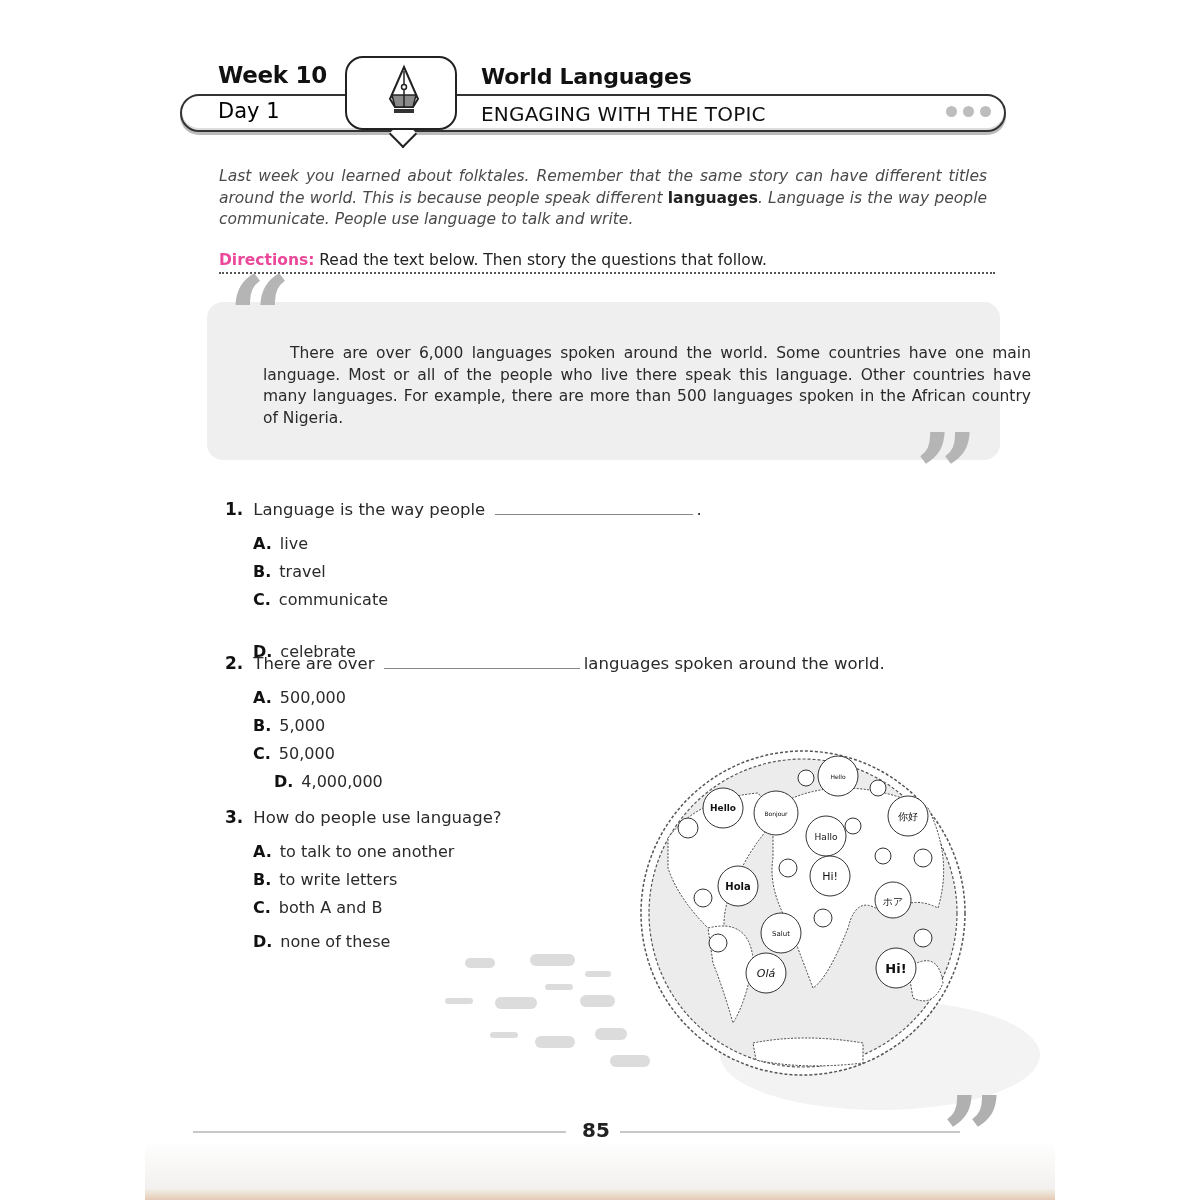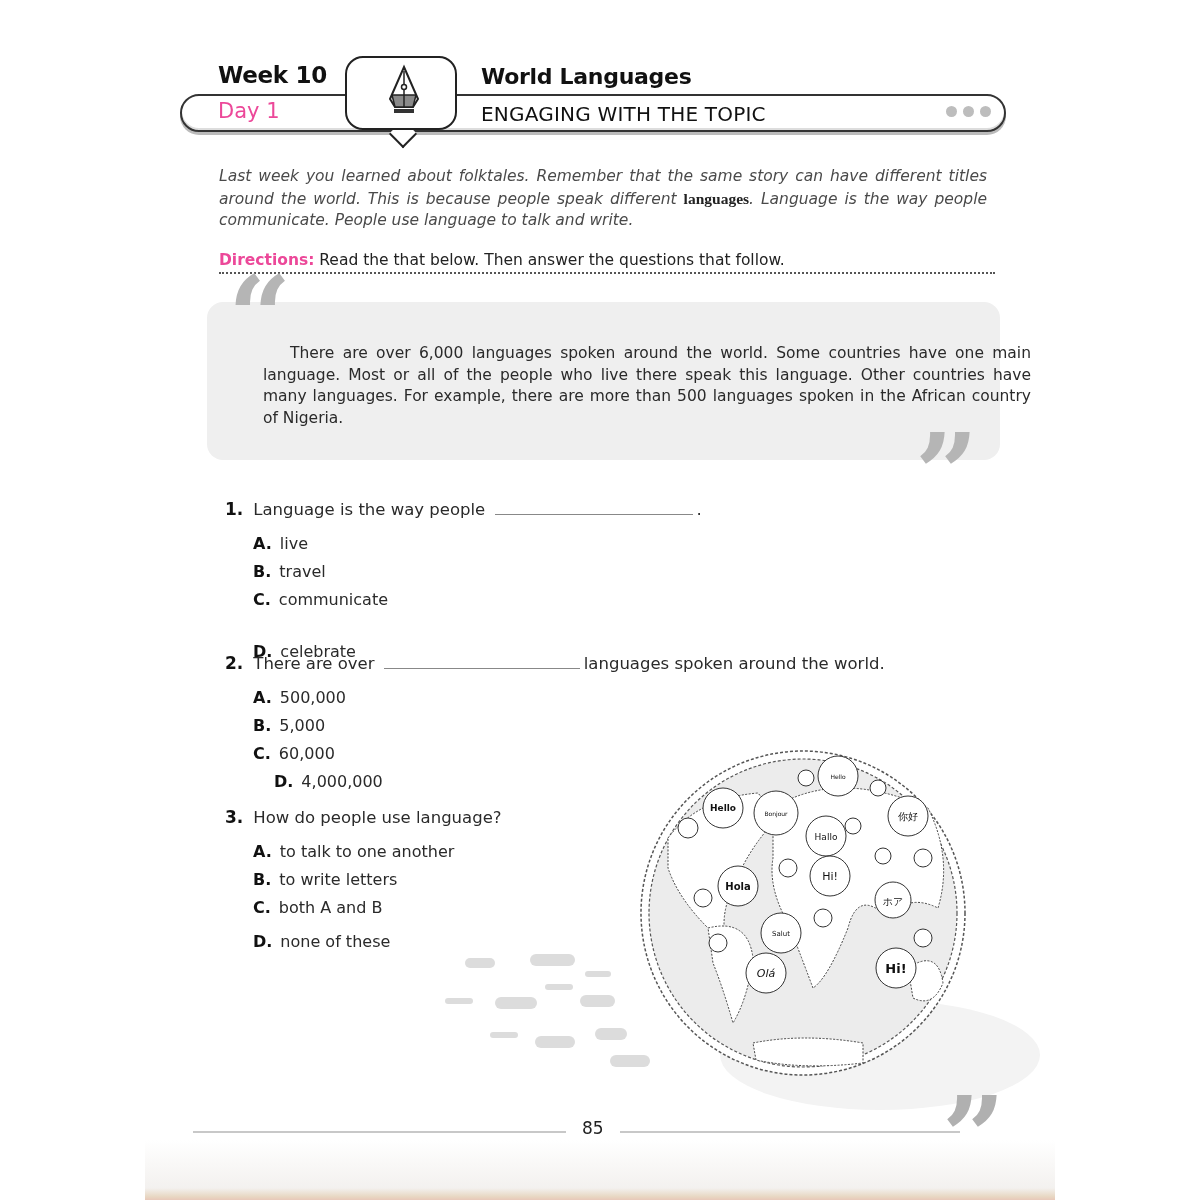--- a/index.html
+++ b/index.html
@@ -7,33 +7,33 @@
     body { position: relative; font-family: "DejaVu Sans", sans-serif; color: #2a2a2a; }
 
     .page { position: absolute; left: 145px; top: 0; width: 910px; height: 1200px; background: #fff; }
     .page-bottom-fade { position: absolute; left: 145px; width: 910px; top: 1140px; height: 60px;
       background: linear-gradient(#ffffff, #f3f1ef 80%, #e8d8c4 94%, #e8c8b8 100%); }
 
     
     .hdr-top-label { position: absolute; font-weight: bold; font-size: 23px; color: #111; letter-spacing: -0.3px; }
     .hdr-pill { position: absolute; left: 180px; top: 94px; width: 826px; height: 38px; border: 2.5px solid #333; border-radius: 20px;
       box-shadow: 0 3px 0 #bbb, inset 0 -2px 0 #ddd; background: #fff; }
-    .day-label { position: absolute; left: 218px; top: 99px; font-size: 21px; color: #ec4899; }
+    .day-label { position: absolute; left: 218px; top: 99px; font-size: 21px; color: #000000; }
     .topic-label { position: absolute; left: 481px; top: 102px; font-size: 20px; color: #111; letter-spacing: 0.2px; }
     .dots { position: absolute; left: 946px; top: 106px; display: flex; gap: 6px; }
     .dots span { width: 11px; height: 11px; background: #bdbdbd; border-radius: 50%; display: block; }
     .icon-bubble { position: absolute; left: 345px; top: 56px; width: 112px; height: 74px; background: #fff; border: 2.5px solid #222; border-radius: 18px; }
     .icon-bubble-tail { position: absolute; left: 393px; top: 124px; width: 20px; height: 20px; background: #fff;
       border-right: 2.5px solid #222; border-bottom: 2.5px solid #222; transform: rotate(45deg); }
     .pen-icon { position: absolute; left: 380px; top: 63px; width: 48px; height: 60px; }
 
     
     .intro { position: absolute; left: 219px; top: 166px; width: 768px; font-size: 15.5px; line-height: 21.5px; font-style: italic;
       color: #4a4a4a; text-align: justify; }
-    .intro b { font-style: normal; font-weight: bold; color: #222; font-family: Liberation Serif, serif; }
+    .intro b { font-style: normal; font-weight: bold; color: #222; }
     .directions { position: absolute; left: 219px; top: 251px; font-size: 15.5px; color: #222; }
     .directions b { font-weight: bold; color: #ec4899; }
     .dotted-rule { position: absolute; left: 219px; top: 272px; width: 776px; border-top: 2px dotted #555; }
 
     
     .quote-box { position: absolute; left: 207px; top: 302px; width: 793px; height: 158px; background: #efefef; border-radius: 16px; }
     .quote-open { position: absolute; left: 228px; top: 262px; font-family: "DejaVu Serif", serif; font-size: 110px; font-weight: bold; color: #b5b5b5; line-height: 1; }
     .quote-close { position: absolute; left: 915px; top: 420px; font-family: "DejaVu Serif", serif; font-size: 110px; font-weight: bold; color: #b5b5b5; line-height: 1; }
     .passage { position: absolute; left: 219px; top: 343px; width: 768px; font-size: 15.5px; line-height: 21.5px; color: #2a2a2a; text-align: justify; text-indent: 27px; margin-left: 44px; }
 
@@ -44,21 +44,21 @@
     .opt { position: absolute; left: 253px; font-size: 16px; color: #2a2a2a; }
     .opt .letter { font-weight: bold; color: #111; margin-right: 8px; }
 
     
     .motion-streaks { position: absolute; left: 435px; top: 940px; width: 240px; height: 130px; }
     .globe-shadow { position: absolute; left: 720px; top: 1000px; width: 320px; height: 110px; background: #f3f3f3; border-radius: 50%; }
     .globe { position: absolute; left: 638px; top: 748px; width: 330px; height: 330px; }
 
     
     .footer-line { position: absolute; top: 1131px; height: 2px; background: #c8c8c8; }
-    .page-num { position: absolute; left: 582px; top: 1118px; font-size: 17px; color: #222; }
+    .page-num { position: absolute; left: 582px; top: 1118px; font-size: 20px; color: #222; font-weight: bold; }
     .footer-quote { position: absolute; left: 942px; top: 1083px; font-family: "DejaVu Serif", serif; font-size: 110px; font-weight: bold; color: #b0b0b0; line-height: 1; }
   </style>
 </head>
 <body>
 
 <div class="page"></div>
 <div class="page-bottom-fade"></div>
 
 <div class="hdr-pill"></div>
 <div class="hdr-top-label" style="left:218px; top:62px;">Week 10</div>
@@ -76,21 +76,21 @@
 <svg class="pen-icon" viewBox="0 0 48 60">
   <path d="M24 4 L38 36 L33 44 L15 44 L10 36 Z" fill="#fff" stroke="#222" stroke-width="2"></path>
   <path d="M12 32 L36 32 L33 44 L15 44 Z" fill="#8a8a8a" stroke="#222" stroke-width="1.5"></path>
   <line x1="24" y1="8" x2="24" y2="44" stroke="#222" stroke-width="1.5"></line>
   <circle cx="24" cy="24" r="2.5" fill="#fff" stroke="#222" stroke-width="1.5"></circle>
   <rect x="14" y="46" width="20" height="4" fill="#333"></rect>
 </svg>
 
 <div class="intro"><span>Last week you learned about folktales. Remember that the same story can have different titles around the world. This is because people speak different </span><b>languages</b><span>. Language is the way people communicate. People use language to talk and write.</span></div>
 
-<div class="directions"><b>Directions:</b><span> Read the that below. Then answer the questions that follow.</span></div>
+<div class="directions"><b>Directions:</b><span> Read the text below. Then story the questions that follow.</span></div>
 <div class="dotted-rule"></div>
 
 <div class="quote-box"></div>
 <div class="quote-open">“</div>
 <div class="passage">There are over 6,000 languages spoken around the world. Some countries have one main language. Most or all of the people who live there speak this language. Other countries have many languages. For example, there are more than 500 languages spoken in the African country of Nigeria.</div>
 <div class="quote-close">”</div>
 
 <div class="q" style="top:499px;">
   <span class="num">1.</span><span>Language is the way people</span>
   <span class="blank" style="width:198px;"></span><span>.</span>
@@ -99,21 +99,21 @@
 <div class="opt" style="top:562px;"><span class="letter">B.</span><span>travel</span></div>
 <div class="opt" style="top:590px;"><span class="letter">C.</span><span>communicate</span></div>
 <div class="opt" style="top:618px;margin-top:24px;"><span class="letter">D.</span><span>celebrate</span></div>
 
 <div class="q" style="top:653px;">
   <span class="num">2.</span><span>There are over</span>
   <span class="blank" style="width:196px;"></span><span>languages spoken around the world.</span>
 </div>
 <div class="opt" style="top:688px;"><span class="letter">A.</span><span>500,000</span></div>
 <div class="opt" style="top:716px;"><span class="letter">B.</span><span>5,000</span></div>
-<div class="opt" style="top:744px;"><span class="letter">C.</span><span>60,000</span></div>
+<div class="opt" style="top:744px;"><span class="letter">C.</span><span>50,000</span></div>
 <div class="opt" style="top:772px;margin-left:21px;"><span class="letter">D.</span><span>4,000,000</span></div>
 
 <div class="q" style="top:807px;">
   <span class="num">3.</span><span>How do people use language?</span>
 </div>
 <div class="opt" style="top:842px;"><span class="letter">A.</span><span>to talk to one another</span></div>
 <div class="opt" style="top:870px;"><span class="letter">B.</span><span>to write letters</span></div>
 <div class="opt" style="top:898px;"><span class="letter">C.</span><span>both A and B</span></div>
 <div class="opt" style="top:932px;text-align:center;"><span class="letter">D.</span><span>none of these</span></div>
 

